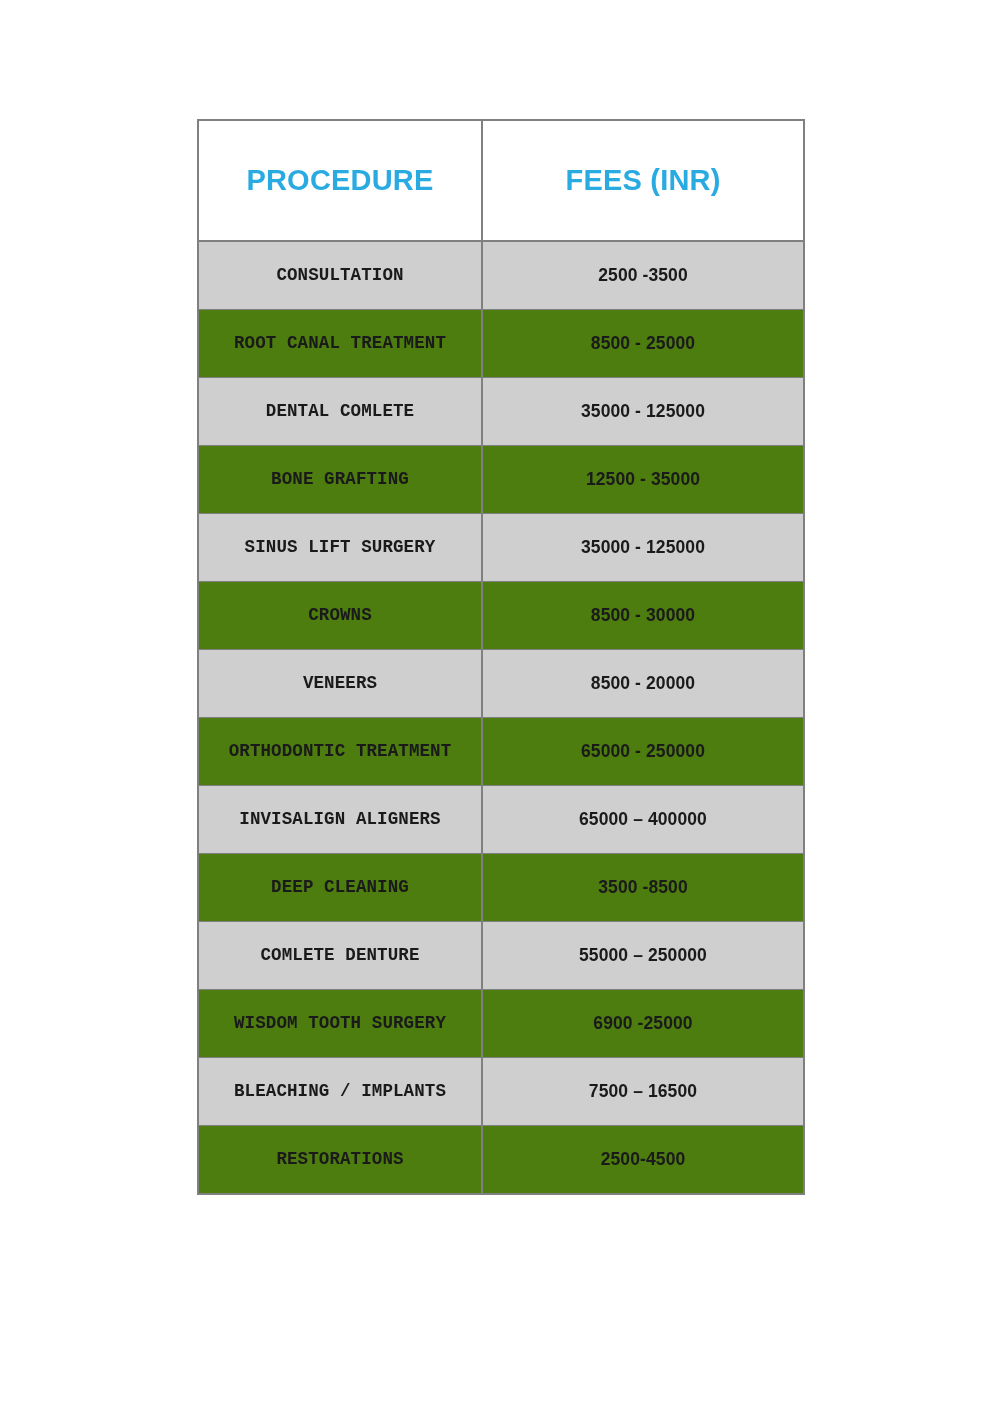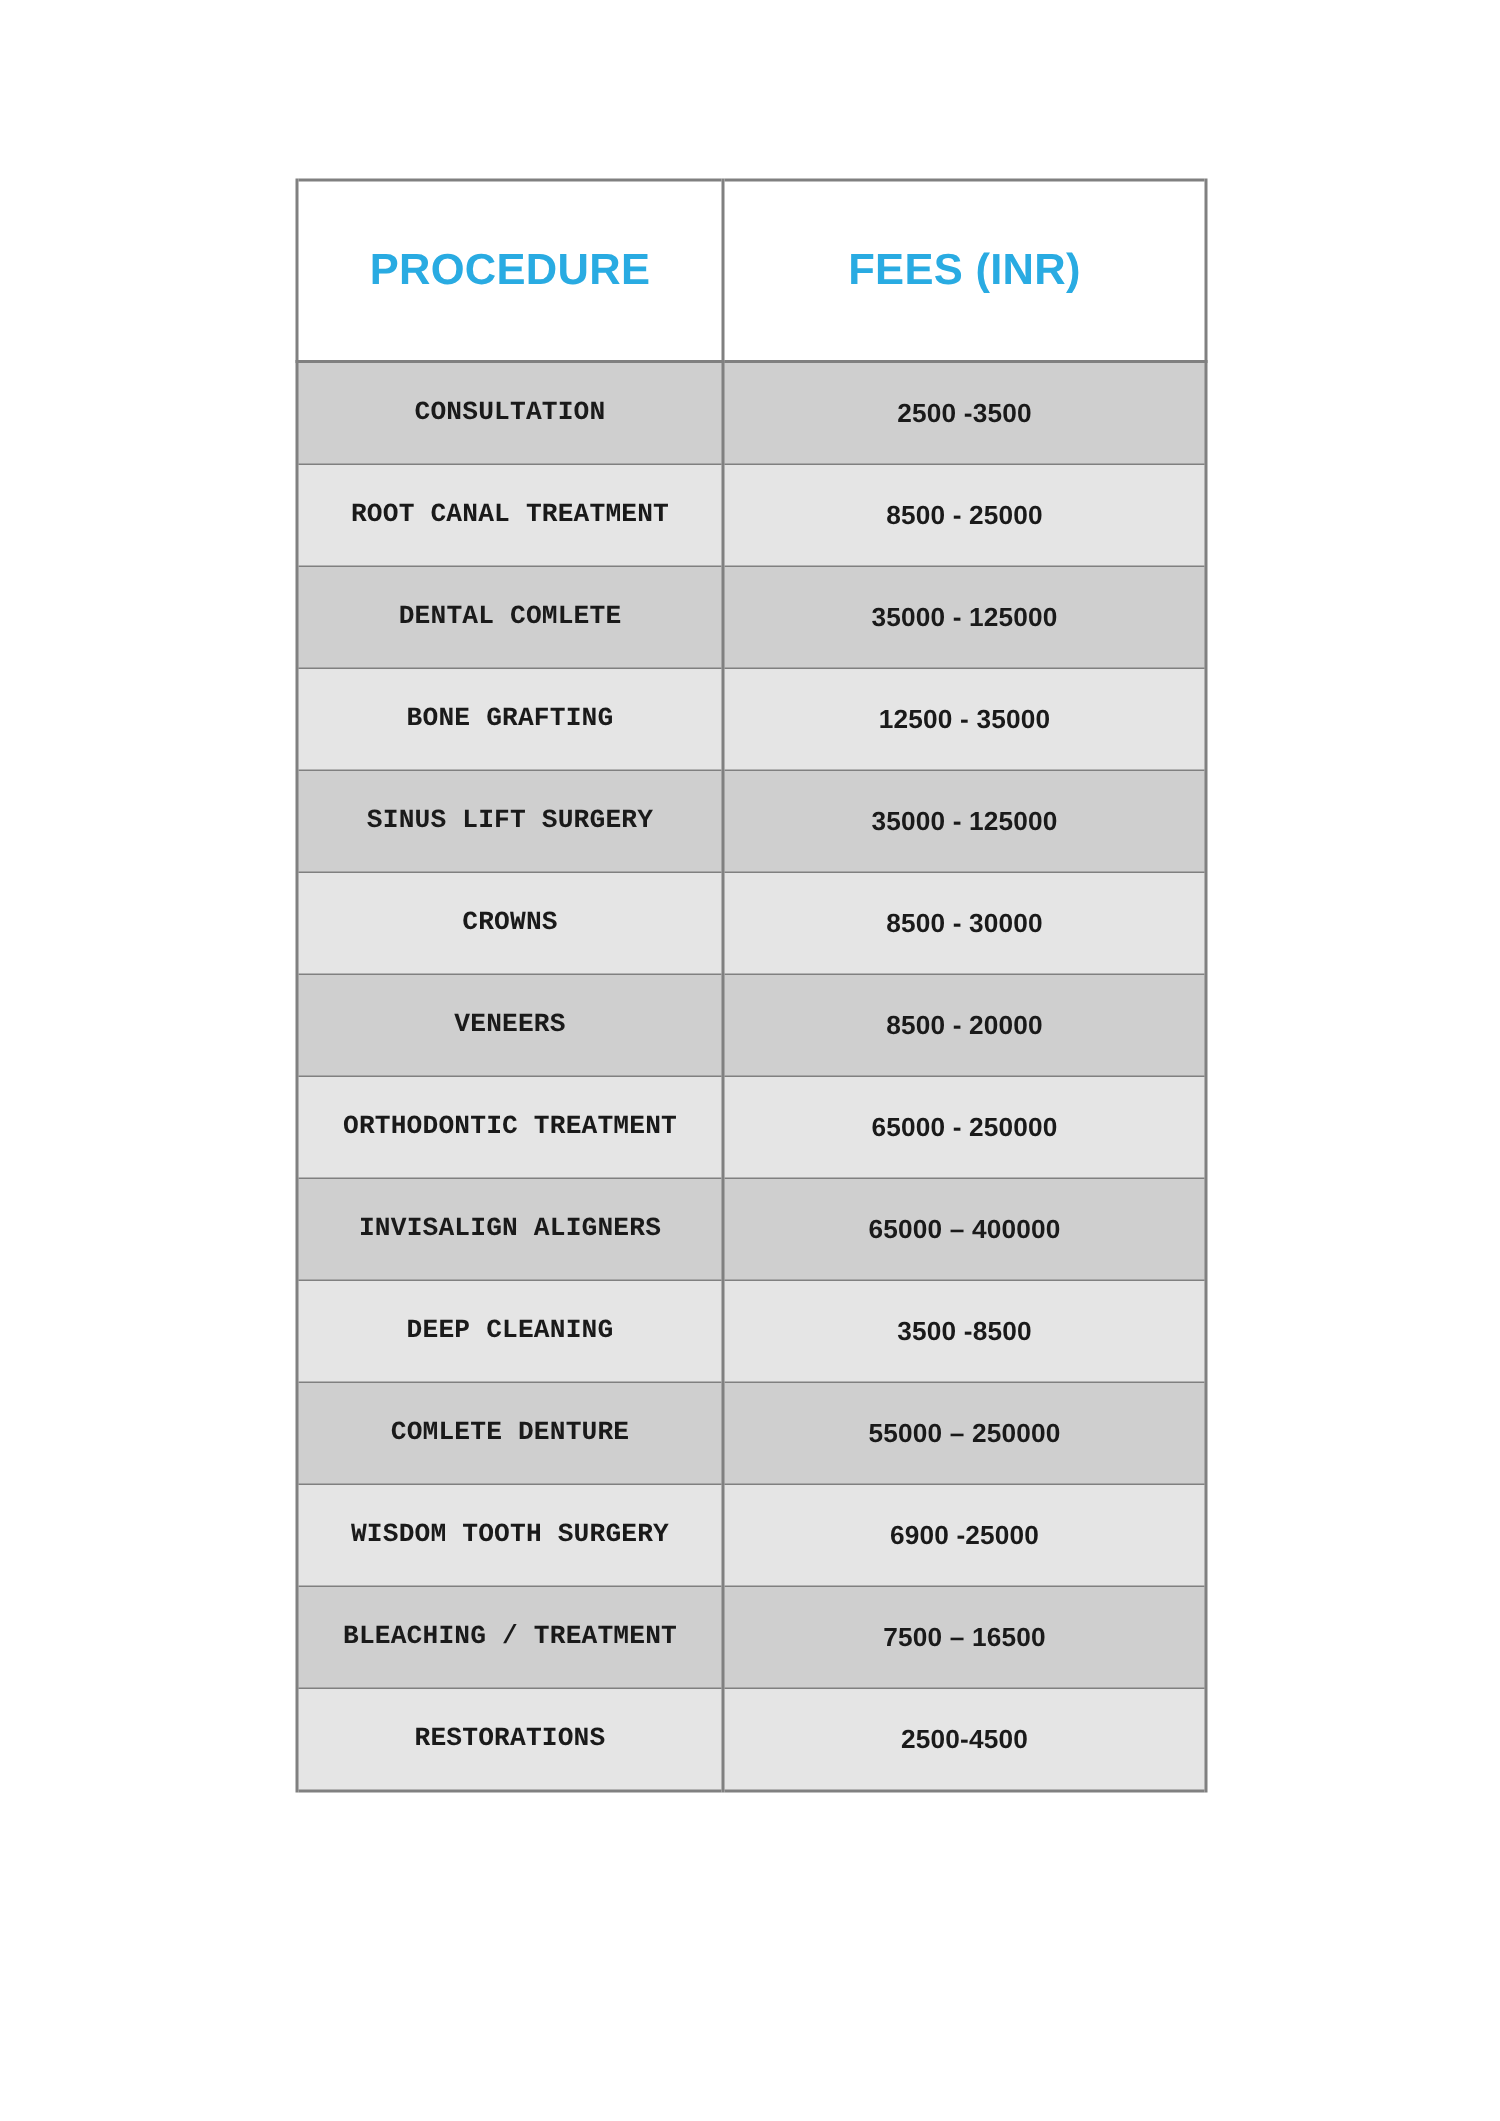--- a/index.html
+++ b/index.html
@@ -70,21 +70,21 @@
 
   
   tbody tr.data-row td {
     height: 67px;
   }
 
   tbody tr.shaded td {
     background: #cfcfcf;
   }
   tbody tr.plain td {
-    background: #e5e5e5;
+    background: #4d7c0f;
   }
 
   .cell-label {
     display: block;
     font-family: Liberation Mono, monospace;
     font-size: 17.5px;
     font-weight: bold;
     color: #1a1a1a;
     letter-spacing: 0.1px;
     line-height: 1.15;
@@ -217,21 +217,21 @@
           <tr class="data-row plain">
             <td>
               <span class="cell-label">WISDOM TOOTH SURGERY</span>
             </td>
             <td>
               <span class="cell-value">6900 -25000</span>
             </td>
           </tr>
           <tr class="data-row shaded">
             <td>
-              <span class="cell-label">BLEACHING / TREATMENT</span>
+              <span class="cell-label">BLEACHING / IMPLANTS</span>
             </td>
             <td>
               <span class="cell-value">7500 – 16500</span>
             </td>
           </tr>
           <tr class="data-row plain">
             <td>
               <span class="cell-label">RESTORATIONS</span>
             </td>
             <td>

